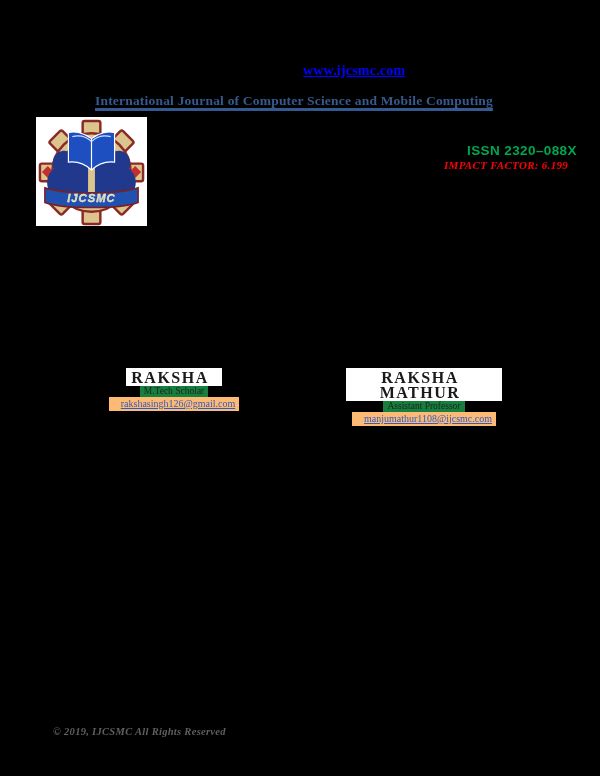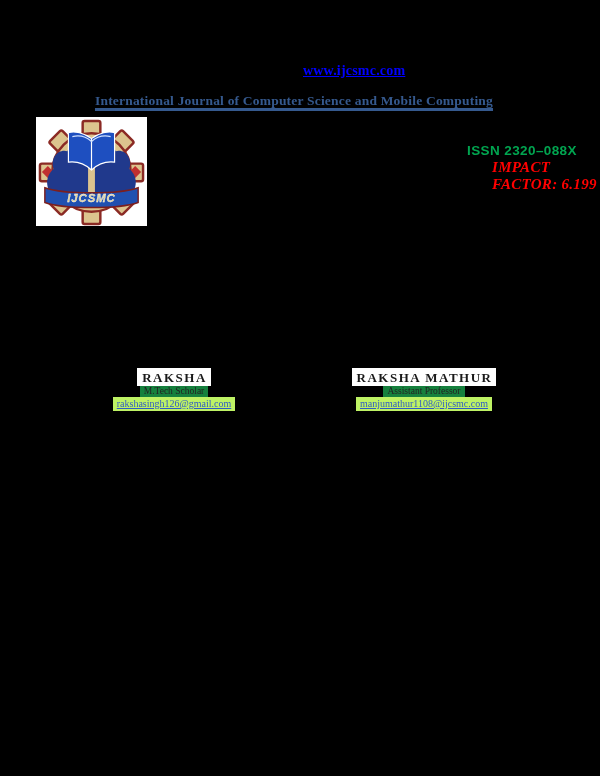--- a/index.html
+++ b/index.html
@@ -60,60 +60,59 @@
     font-size: 13.5px;
     font-weight: bold;
     color: #00a550;
     letter-spacing: 0.4px;
   }
   .impact-line {
     position: absolute;
     left: 444px;
     top: 159px;
     font-family: "Liberation Serif", serif;
-    font-size: 15px;
+    font-size: 11px;
     font-weight: bold;
     font-style: italic;
     color: #ff0000;
     letter-spacing: 0.3px;
-    margin-left: 48px;
   }
 
   .author-col {
     position: absolute;
     top: 368px;
     text-align: center;
   }
   .author-col.left  { left: 98px;  width: 152px; }
   .author-col.right { left: 346px; width: 156px; }
   .author-line { display: block; line-height: 0; }
   .author-name {
     display: inline-block;
     background: #ffffff;
     color: #1a1a1a;
-    font-size: 13px;
+    font-size: 16px;
     font-weight: bold;
     letter-spacing: 1.5px;
     line-height: 15px;
-    padding: 2px 4px 1px 5px;
+    padding: 2px 13px 1px 5px;
   }
   .author-role {
     display: inline-block;
     background: #15803d;
     color: #222;
     font-size: 9.5px;
     line-height: 10px;
     padding: 0 4px 1px 4px;
   }
   .author-email {
     display: inline-block;
-    background: #bef264;
+    background: #fdba74;
     font-size: 10px;
     line-height: 11px;
-    padding: 1px 4px 2px 4px;
+    padding: 1px 4px 2px 12px;
   }
   .author-email a {
     color: #2f5bc4;
     text-decoration: underline;
   }
 
   .footer-copyright {
     position: absolute;
     left: 53px;
     top: 726px;
@@ -193,14 +192,15 @@
     <span class="author-line">
       <span class="author-role">Assistant Professor</span>
     </span>
     <span class="author-line">
       <span class="author-email">
         <a href="#">manjumathur1108@ijcsmc.com</a>
       </span>
     </span>
   </div>
 
+  <div class="footer-copyright">© 2019, IJCSMC All Rights Reserved</div>
 
 </div>
 
 </body></html>

